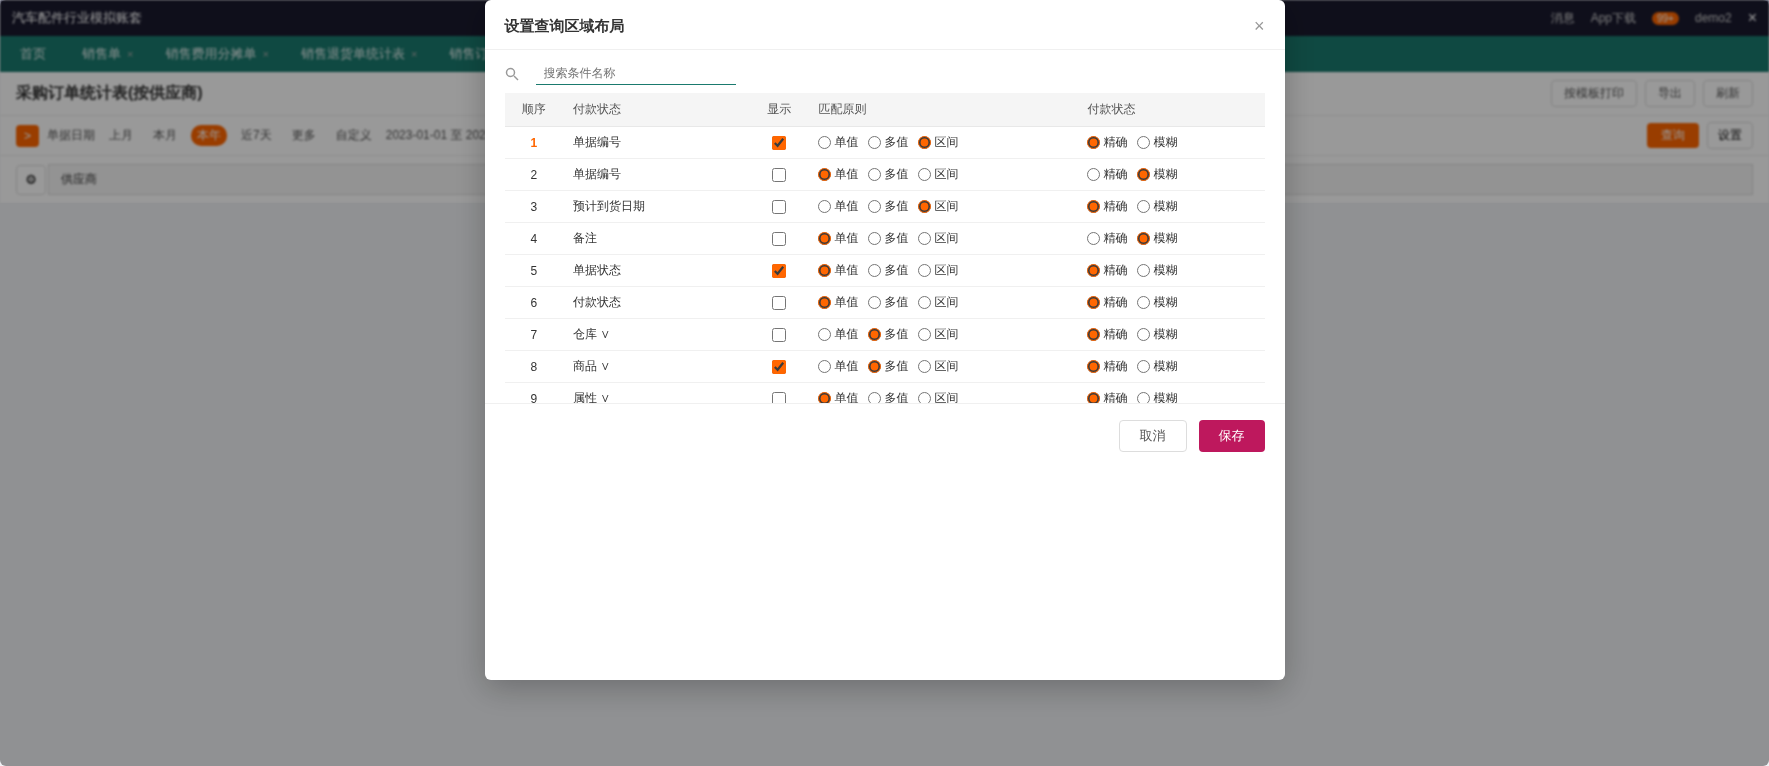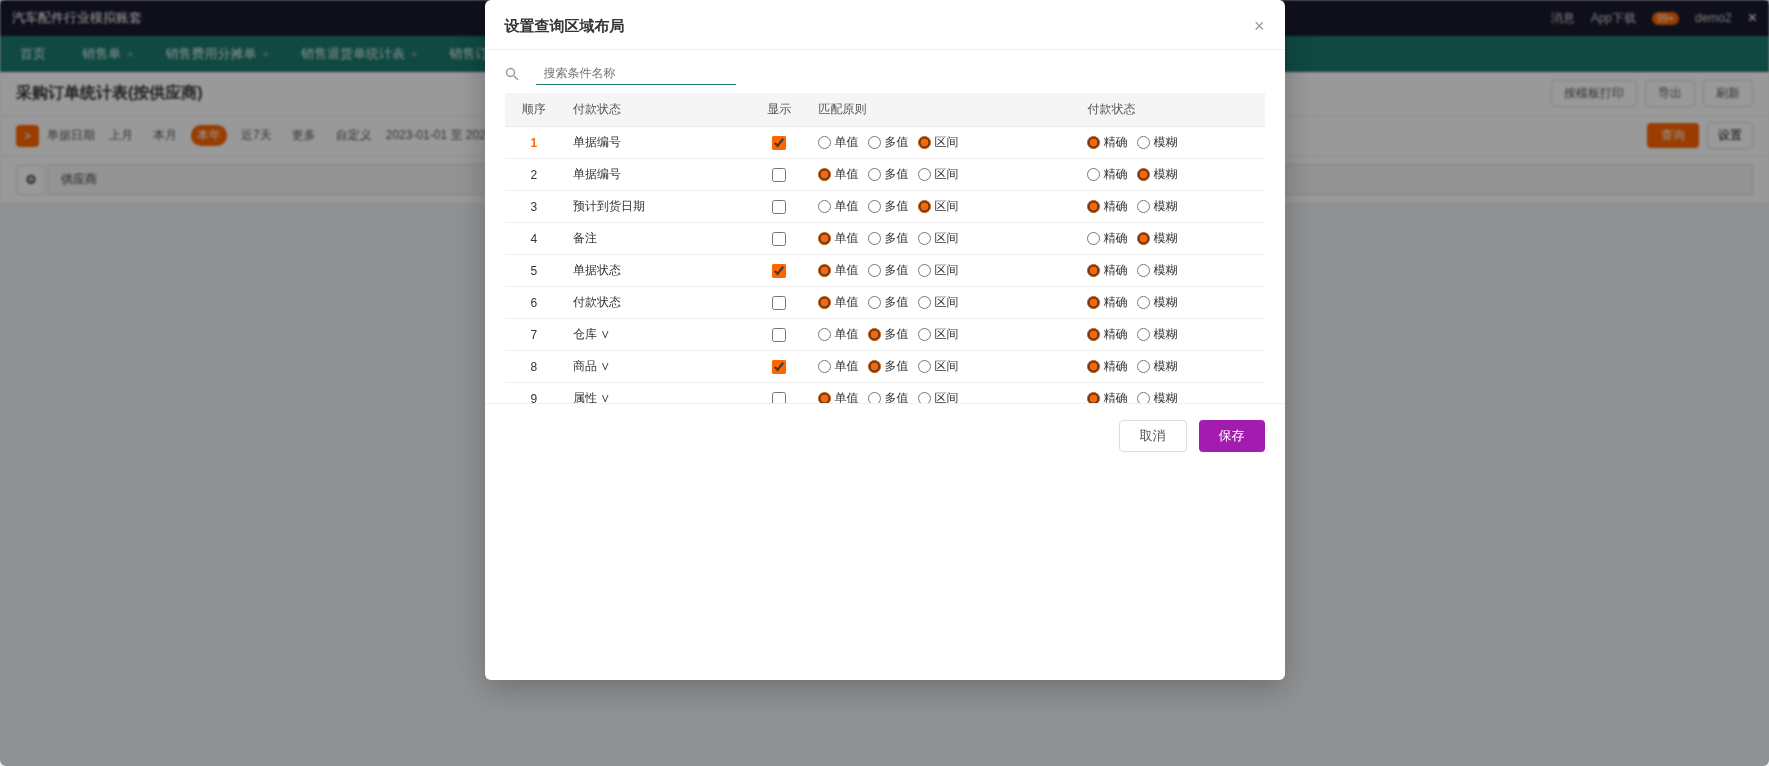--- a/index.html
+++ b/index.html
@@ -226,21 +226,21 @@
     .btn-cancel {
       border: 1px solid #ddd;
       background: #fff;
       padding: 6px 20px;
       border-radius: 4px;
       cursor: pointer;
       font-size: 13px;
       color: #555;
     }
     .btn-save {
-      background: #a21caf;
+      background: #be185d;
       color: #fff;
       border: none;
       padding: 6px 20px;
       border-radius: 4px;
       cursor: pointer;
       font-size: 13px;
       font-weight: 500;
     }
 
     .scrollbar-area { max-height: 310px; overflow-y: auto; }

